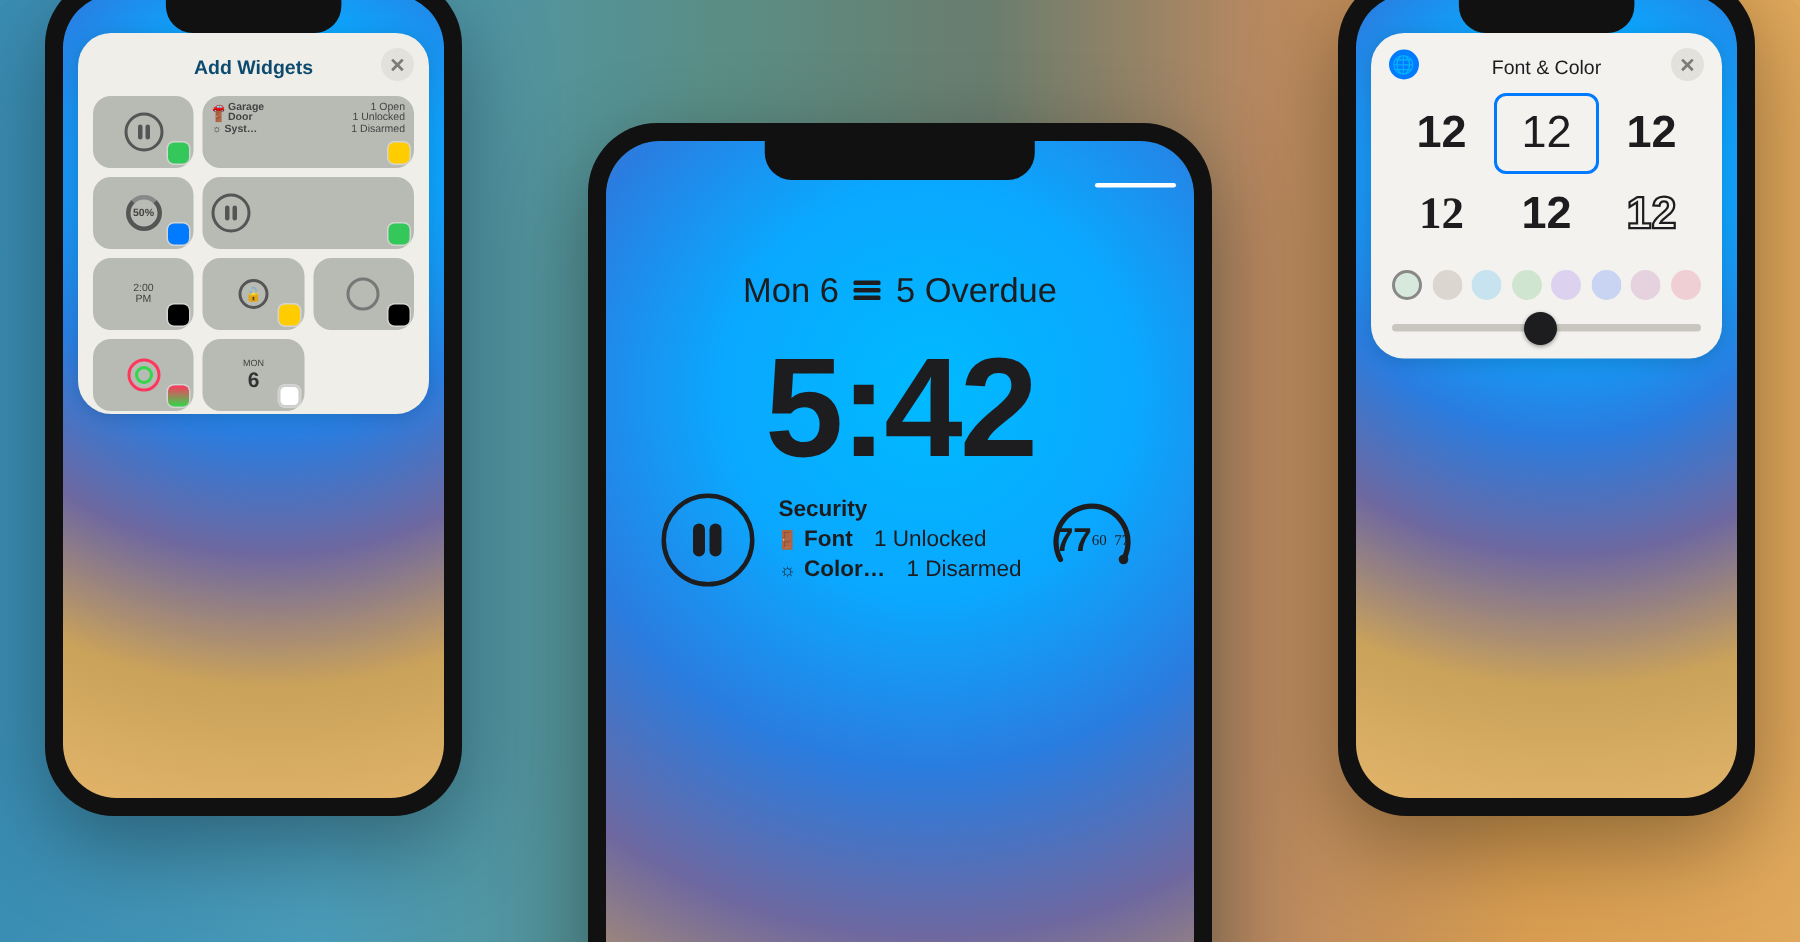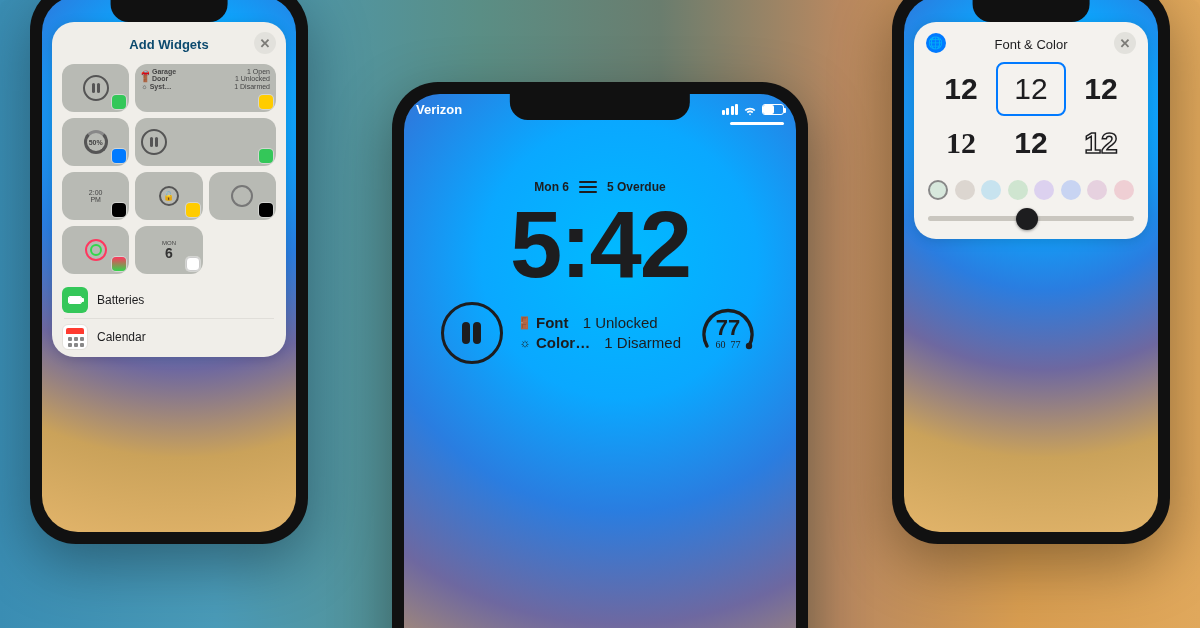--- a/index.html
+++ b/index.html
@@ -117,37 +117,37 @@
 .stat-right { display:flex; align-items:center; gap:5px; }
 .bars { display:flex; align-items:flex-end; gap:1.5px; }
 .bars span { width:3px; background:#fff; border-radius:1px; }
 .bars span:nth-child(1){height:5px;} .bars span:nth-child(2){height:7px;} .bars span:nth-child(3){height:9px;} .bars span:nth-child(4){height:11px;}
 .wifi { width:14px; height:14px; }
 .batt { width:22px; height:11px; border:1px solid #fff; border-radius:3px; position:relative; }
 .batt::after { content:""; position:absolute; right:-3px; top:3px; width:2px; height:5px; background:#fff; border-radius:0 1px 1px 0; }
 .batt .fill { background:#fff; height:100%; width:55%; border-radius:2px; }
 .focus-line { position:absolute; right:12px; top:28px; width:54px; height:2.5px; background:#fff; border-radius:2px; z-index:15; }
 .ls-content { position:absolute; inset:0; display:flex; flex-direction:column; align-items:center; padding-top:86px; color:#1d1d1f; }
-.dateline { display:flex; align-items:center; gap:10px; font-size:12px; font-weight:700; }
+.dateline { display:flex; align-items:center; gap:10px; font-size:23px; font-weight:400; }
 .list-ic { width:18px; display:inline-flex; flex-direction:column; gap:2.5px; }
 .list-ic span { height:2.5px; background:#1d1d1f; border-radius:1px; }
-.bigtime { font-size:94px; font-weight:700; letter-spacing:-2px; line-height:1; margin-top:4px; }
+.bigtime { font-size:94px; font-weight:700; letter-spacing:-2px; line-height:1; margin-top:18px; }
 .widgets-row { display:flex; align-items:center; gap:16px; margin-top:10px; }
 .wcircle {
   width:62px; height:62px; border-radius:50%; border:3px solid #1d1d1f;
   display:flex; align-items:center; justify-content:center; gap:3px;
 }
 .wcircle .pod { width:8px; height:22px; background:#1d1d1f; border-radius:4px; }
 .wsecurity { font-size:15px; line-height:1.35; }
 .wsecurity .t { font-weight:700; }
 .wsecurity .row { display:flex; align-items:center; gap:5px; }
 .wsecurity .ic { width:12px; display:inline-flex; justify-content:center; color:#1d1d1f; font-size:12px; }
 .weather {
   width:62px; height:62px; border-radius:50%;
-  position:relative; display:flex; flex-direction:column; align-items:center; justify-content:center;
+  position:relative; display:flex; flex-direction:row; align-items:center; justify-content:center;
 }
 .weather svg { position:absolute; inset:0; }
 .weather .big { font-size:22px; font-weight:700; line-height:1; }
 .weather .sml { font-size:10px; font-weight:500;font-family:Liberation Serif, serif; }
 
 
 .phoneR { right: 30px; top: -16px; width: 278px; height: 560px; }
 .panelR {
   position:absolute; left:10px; right:10px; top:26px;
   background:#f4f2ee; border-radius:22px; padding:8px 12px 14px;
@@ -252,77 +252,46 @@
         <div class="tile">
           <div class="rings"></div>
           <span class="badge" style="background:linear-gradient(#ff375f,#32d74b)"></span>
         </div>
         <div class="tile cal">
           <div class="d">MON</div>
           <div class="n">6</div>
           <span class="badge white"></span>
         </div>
       </div>
-      <div class="applist">
-        <div class="item">
-          <div class="appicon green">
-            <div class="batt-icon">
-                  <div class="fill" style="width:100%"></div>
-                </div>
-          </div>
-          <span class="lab">Batteries</span>
-        </div>
-        <div class="sep"></div>
-        <div class="item">
-          <div class="appicon white"></div>
-          <span class="lab">Calendar</span>
-        </div>
-      </div>
     </div>
   </div>
 </div>
 
 <div class="phone phoneC">
   <div class="screen">
     <div class="notch"></div>
-    <div class="statusbar">
-      <span>Verizon</span>
-      <div class="stat-right">
-        <div class="bars">
-              <span></span>
-              <span></span>
-              <span></span>
-              <span></span>
-            </div>
-        <svg class="wifi" viewBox="0 0 24 24">
-              <path fill="#fff" d="M12 18c.8 0 1.5.7 1.5 1.5S12.8 21 12 21s-1.5-.7-1.5-1.5S11.2 18 12 18zm0-5c2.2 0 4.2.9 5.7 2.3l-2.1 2.1C14.6 16.5 13.4 16 12 16s-2.6.5-3.5 1.4l-2.1-2.1C7.8 13.9 9.8 13 12 13zm0-5c3.6 0 6.8 1.5 9.2 3.8l-2.1 2.1C17.2 12 14.7 11 12 11s-5.2 1-7 2.9L2.8 11.8C5.2 9.5 8.4 8 12 8z"></path>
-            </svg>
-        <div class="batt">
-              <div class="fill"></div>
-            </div>
-      </div>
-    </div>
     <div class="focus-line"></div>
     <div class="ls-content">
       <div class="dateline">
         <span>Mon 6</span>
         <span class="list-ic">
               <span></span>
               <span></span>
               <span></span>
             </span>
         <span>5 Overdue</span>
       </div>
       <div class="bigtime">5:42</div>
       <div class="widgets-row">
         <div class="wcircle">
           <span class="pod"></span>
           <span class="pod"></span>
         </div>
         <div class="wsecurity">
+          <div class="t">Security</div>
           <div class="row">
             <span class="ic">🚪</span>
             <b>Font</b>&nbsp;
             <span>1 Unlocked</span>
           </div>
           <div class="row">
             <span class="ic">☼</span>
             <b>Color…</b>&nbsp;
             <span>1 Disarmed</span>
           </div>

